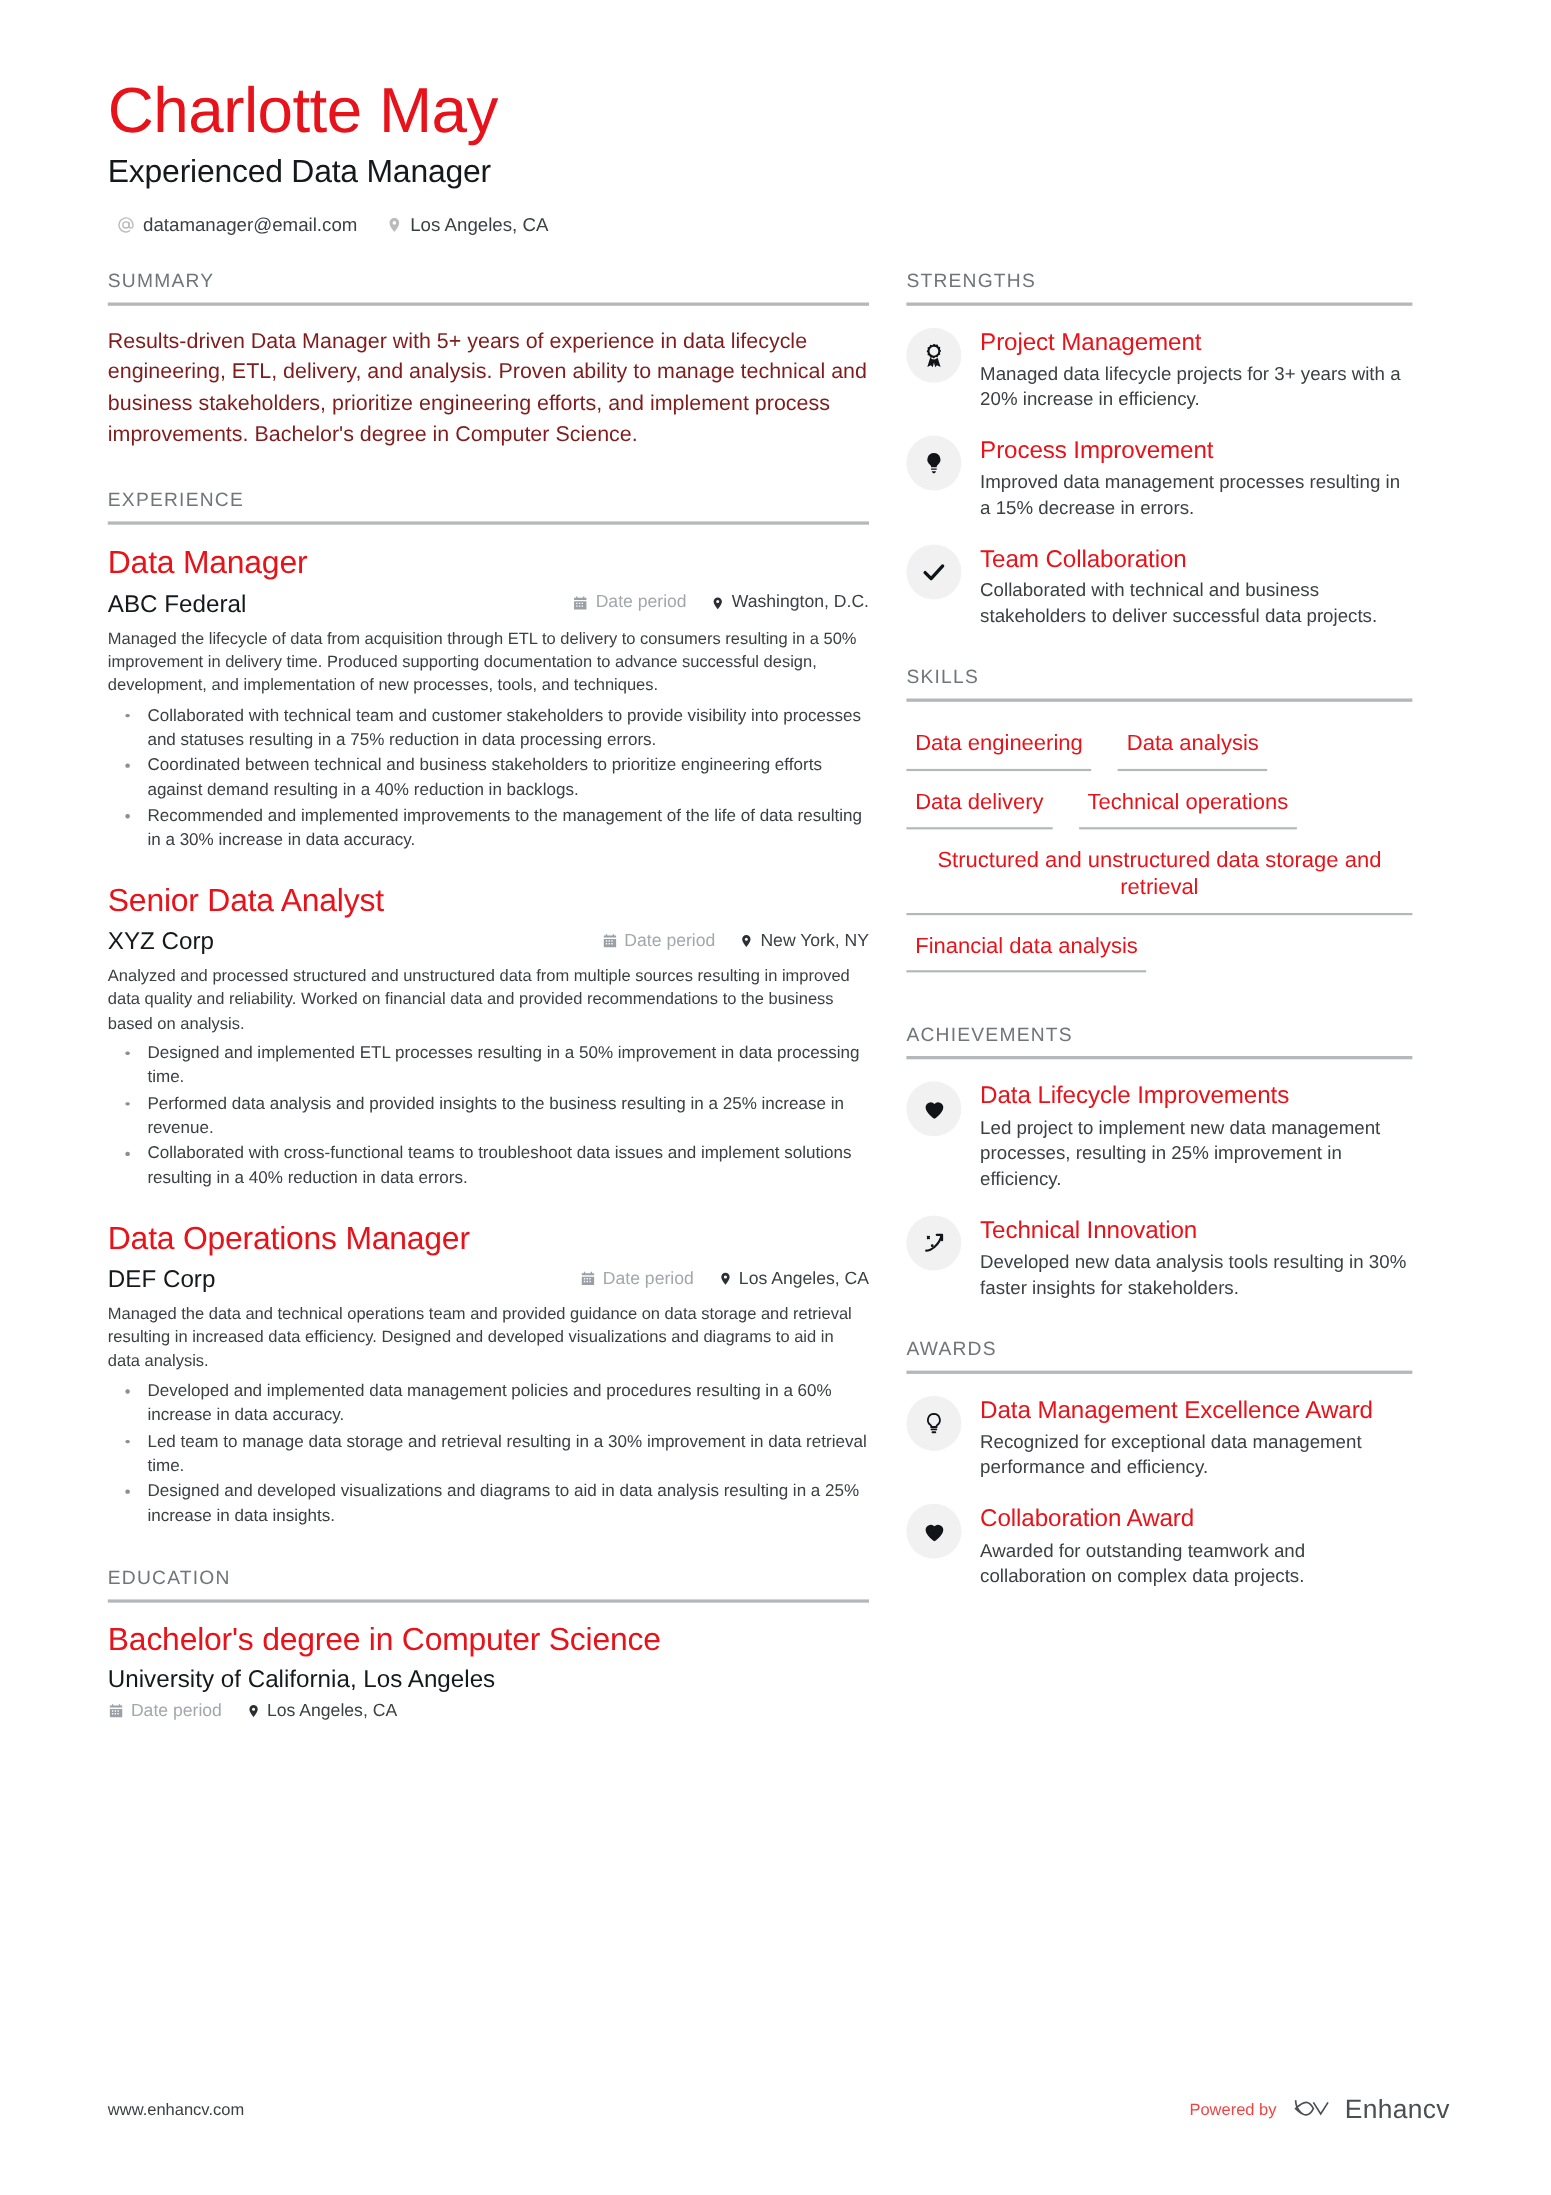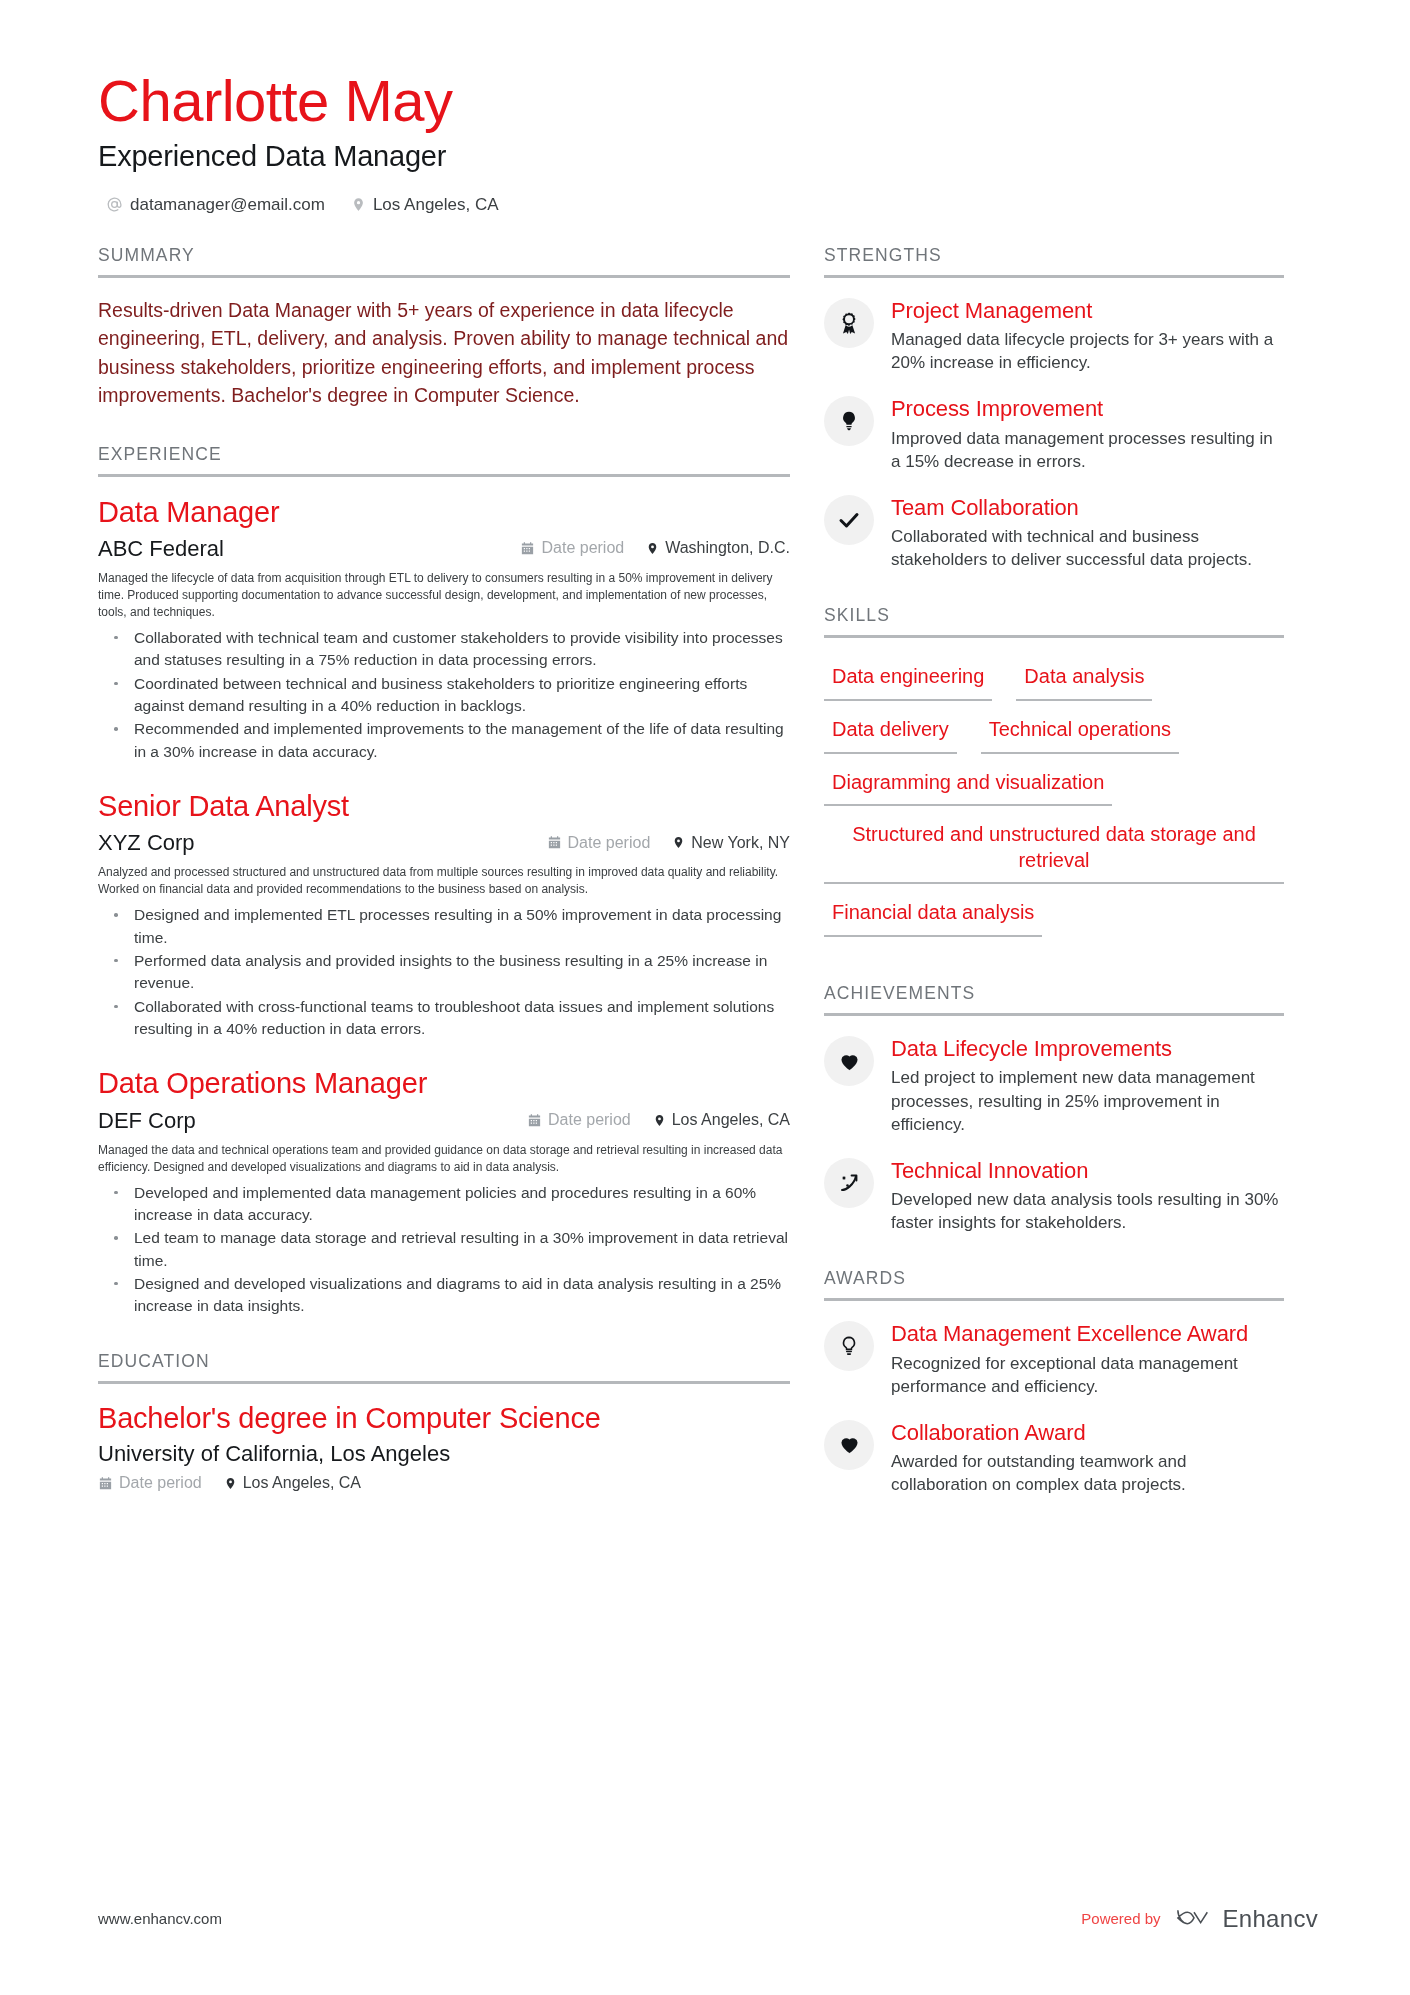--- a/index.html
+++ b/index.html
@@ -112,21 +112,21 @@
     gap: 6px;
     font-size: 16px;
   }
   .meta-date { color: #a3a7ab; }
   .meta-loc  { color: #3c4043; }
   .meta-ico { display: inline-flex; align-items: center; }
   .meta-ico.cal { color: #9aa0a6; }
   .meta-ico.pin { color: #2b2f33; }
 
   .job-desc {
-    font-size: 12px;
+    font-size: 15px;
     line-height: 1.42;
     color: #3c4043;
     margin-top: 8px;
   }
   ul.bullets {
     list-style: none;
     margin-top: 6px;
     padding-left: 10px;
   }
   ul.bullets li {
@@ -465,21 +465,20 @@
 
       <div class="sec">
         <div class="sec-title">SKILLS</div>
         <div class="sec-rule"></div>
         <div class="sec-body">
           <div class="skills-wrap" id="skills-list">
               <span class="skill">Data engineering</span>
               <span class="skill">Data analysis</span>
               <span class="skill">Data delivery</span>
               <span class="skill">Technical operations</span>
-              <span class="skill">Diagramming and visualization</span>
               <span class="skill wide">Structured and unstructured data storage and retrieval</span>
               <span class="skill">Financial data analysis</span>
             </div>
         </div>
       </div>
 
       <div class="sec">
         <div class="sec-title">ACHIEVEMENTS</div>
         <div class="sec-rule"></div>
         <div class="sec-body" id="achievements-list">

